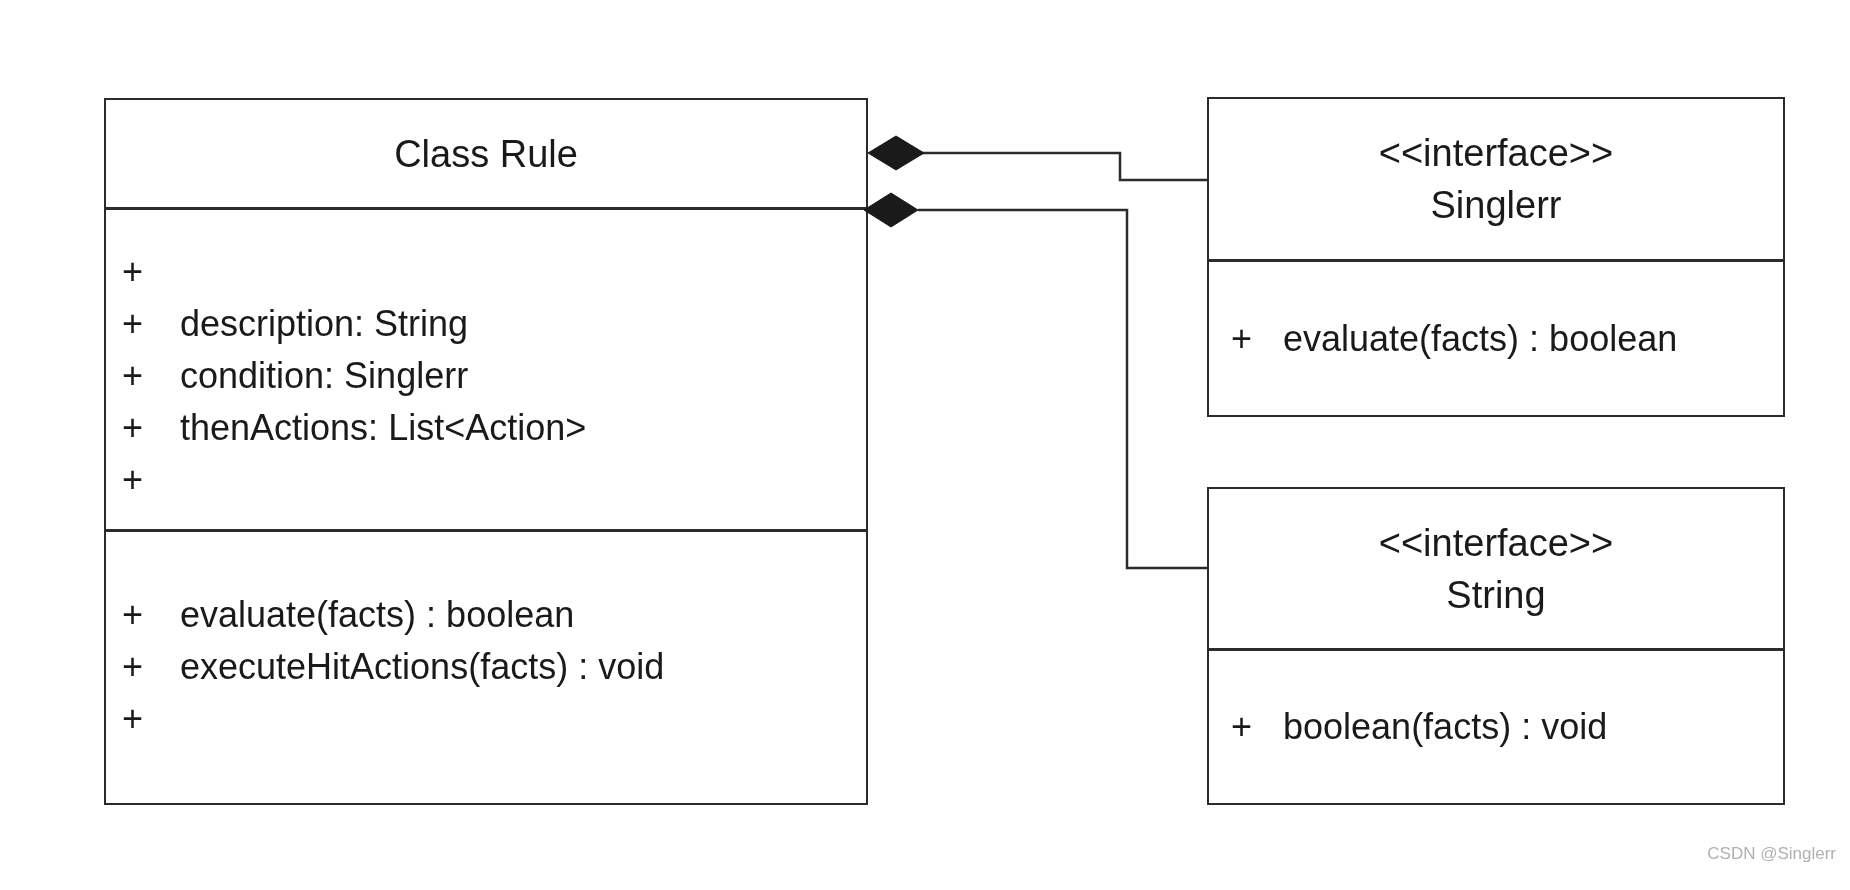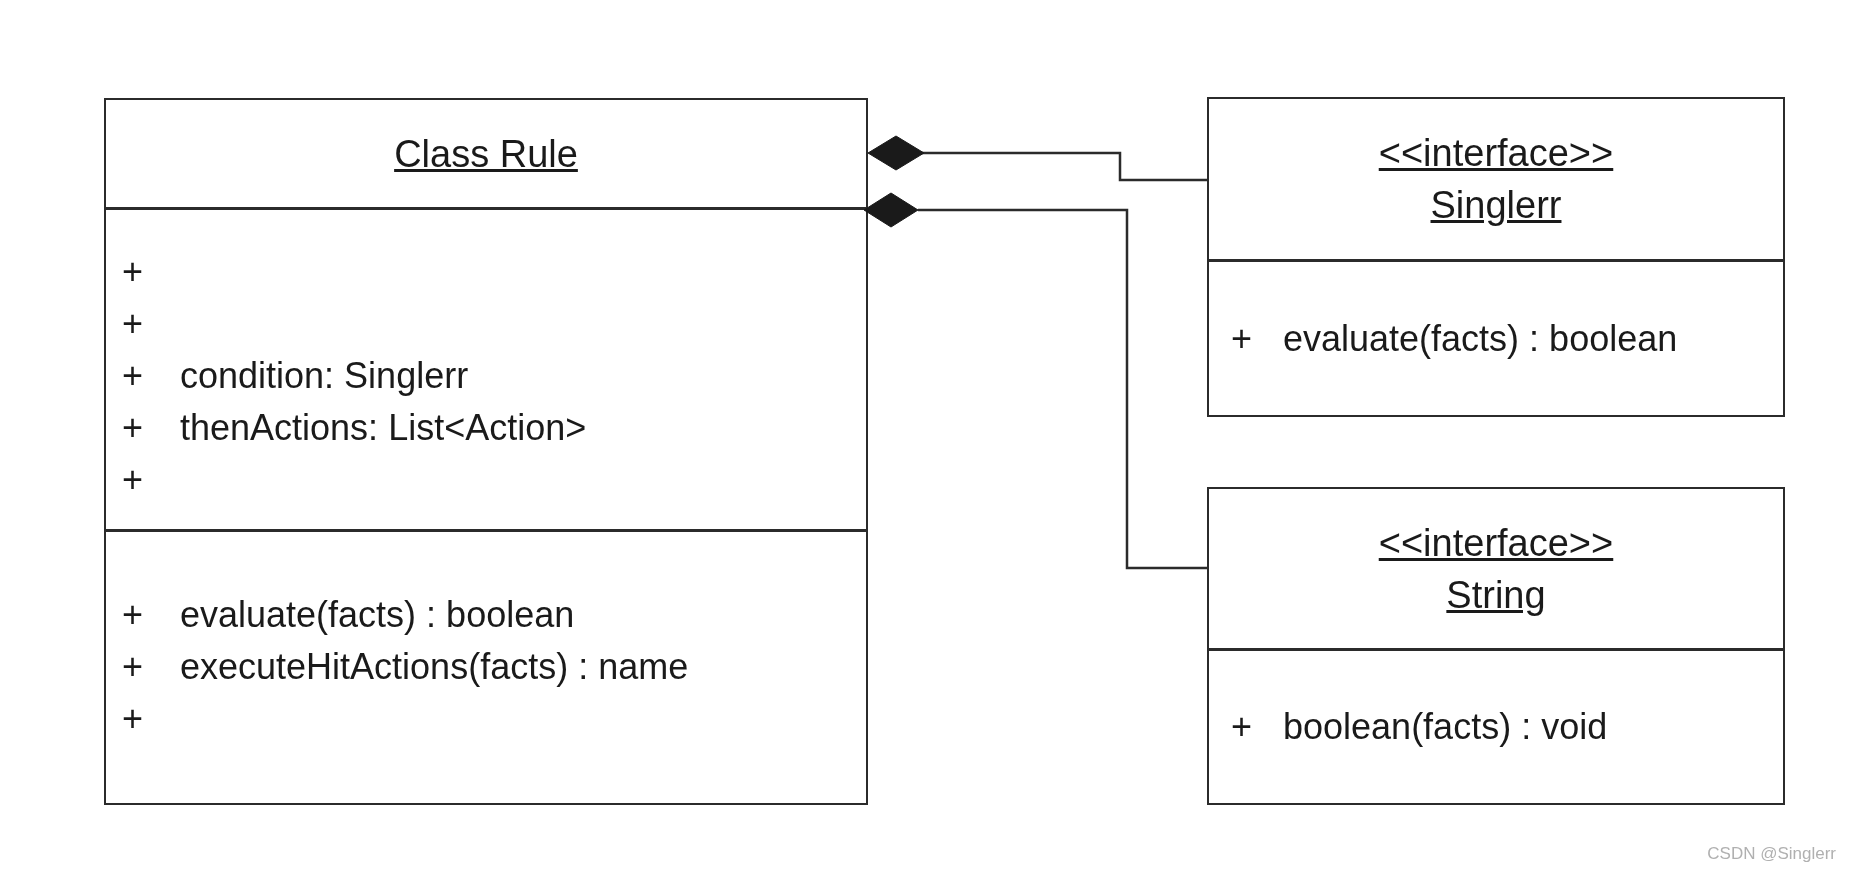--- a/index.html
+++ b/index.html
@@ -34,21 +34,20 @@
 
   .name-compartment {
     border-bottom: 3px solid #2b2b2b;
     display: flex;
     flex-direction: column;
     align-items: center;
     justify-content: center;
     font-size: 38px;
     line-height: 52px;
     text-align: center;
-    text-decoration: underline;
   }
   .rule-box .name-compartment      { height: 110px; }
   .condition-box .name-compartment { height: 163px; }
   .action-box .name-compartment    { height: 162px; }
 
   .attr-compartment {
     height: 322px;
     border-bottom: 3px solid #2b2b2b;
     padding-top: 36px;
   }
@@ -106,41 +105,42 @@
   <div class="uml-box rule-box">
     <div class="compartment name-compartment">
       <span>Class Rule</span>
     </div>
     <div class="compartment attr-compartment">
       <div class="member-row">
         <span class="vis">+</span>
       </div>
       <div class="member-row">
         <span class="vis">+</span>
+        <span>description: String</span>
       </div>
       <div class="member-row">
         <span class="vis">+</span>
         <span>condition: Singlerr</span>
       </div>
       <div class="member-row">
         <span class="vis">+</span>
         <span>thenActions: List&lt;Action&gt;</span>
       </div>
       <div class="member-row">
         <span class="vis">+</span>
       </div>
     </div>
     <div class="compartment method-compartment">
       <div class="member-row">
         <span class="vis">+</span>
         <span>evaluate(facts) : boolean</span>
       </div>
       <div class="member-row">
         <span class="vis">+</span>
-        <span>executeHitActions(facts) : name</span>
+        <span>executeHitActions(facts) : void</span>
       </div>
       <div class="member-row">
         <span class="vis">+</span>
       </div>
     </div>
   </div>
 
   <div class="uml-box condition-box">
     <div class="compartment name-compartment">
       <span>&lt;&lt;interface&gt;&gt;</span>

